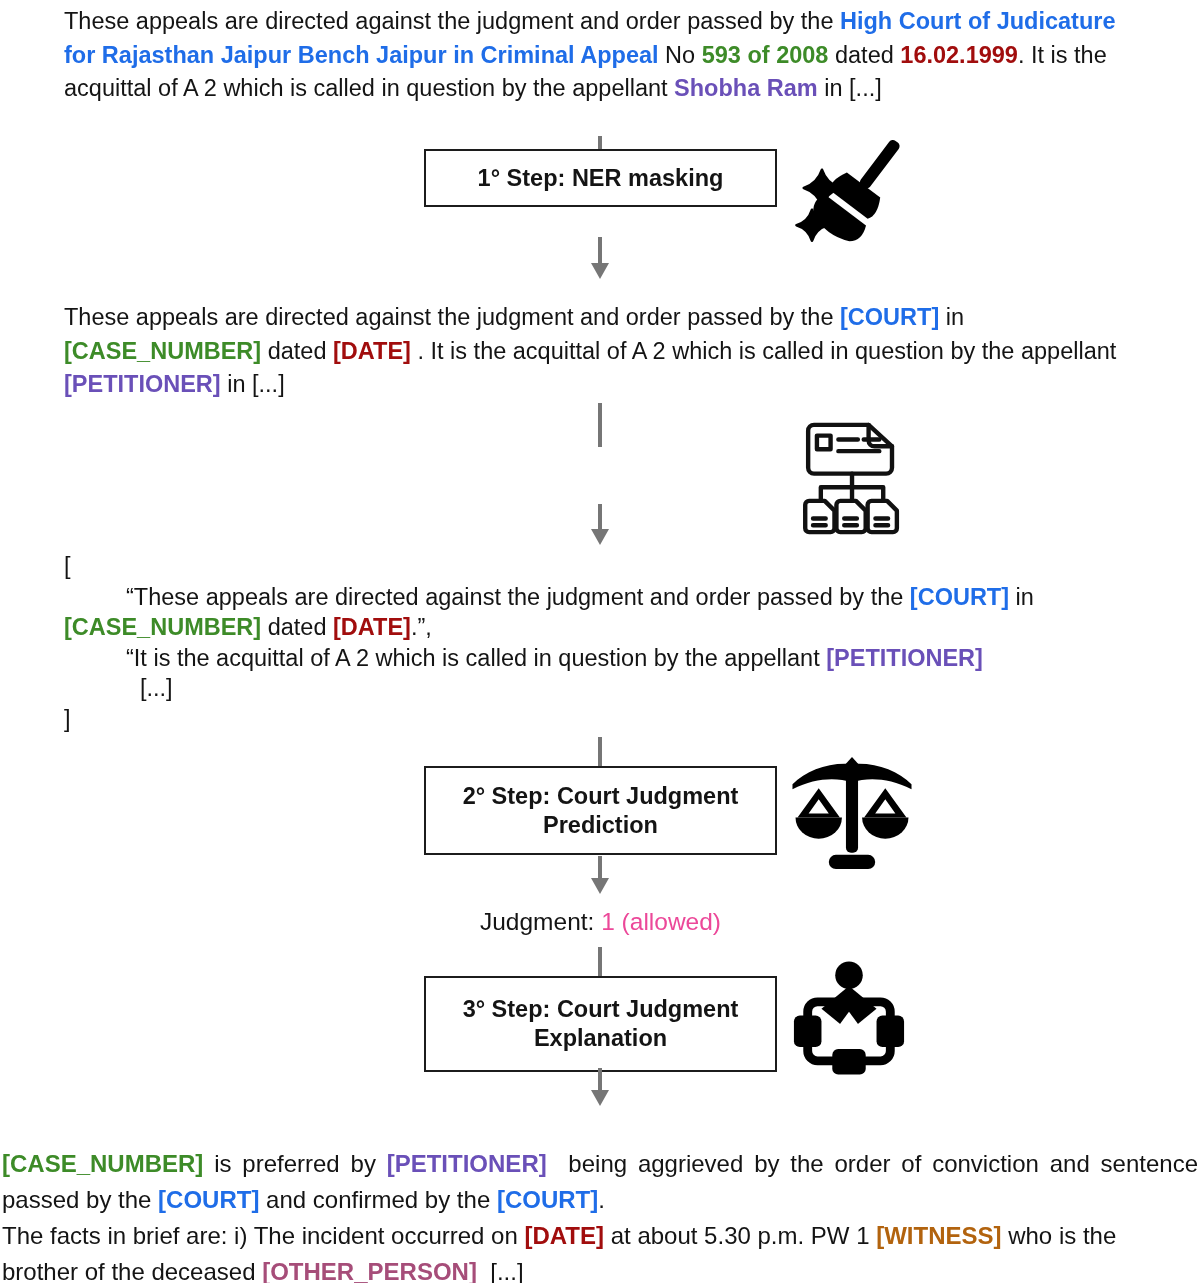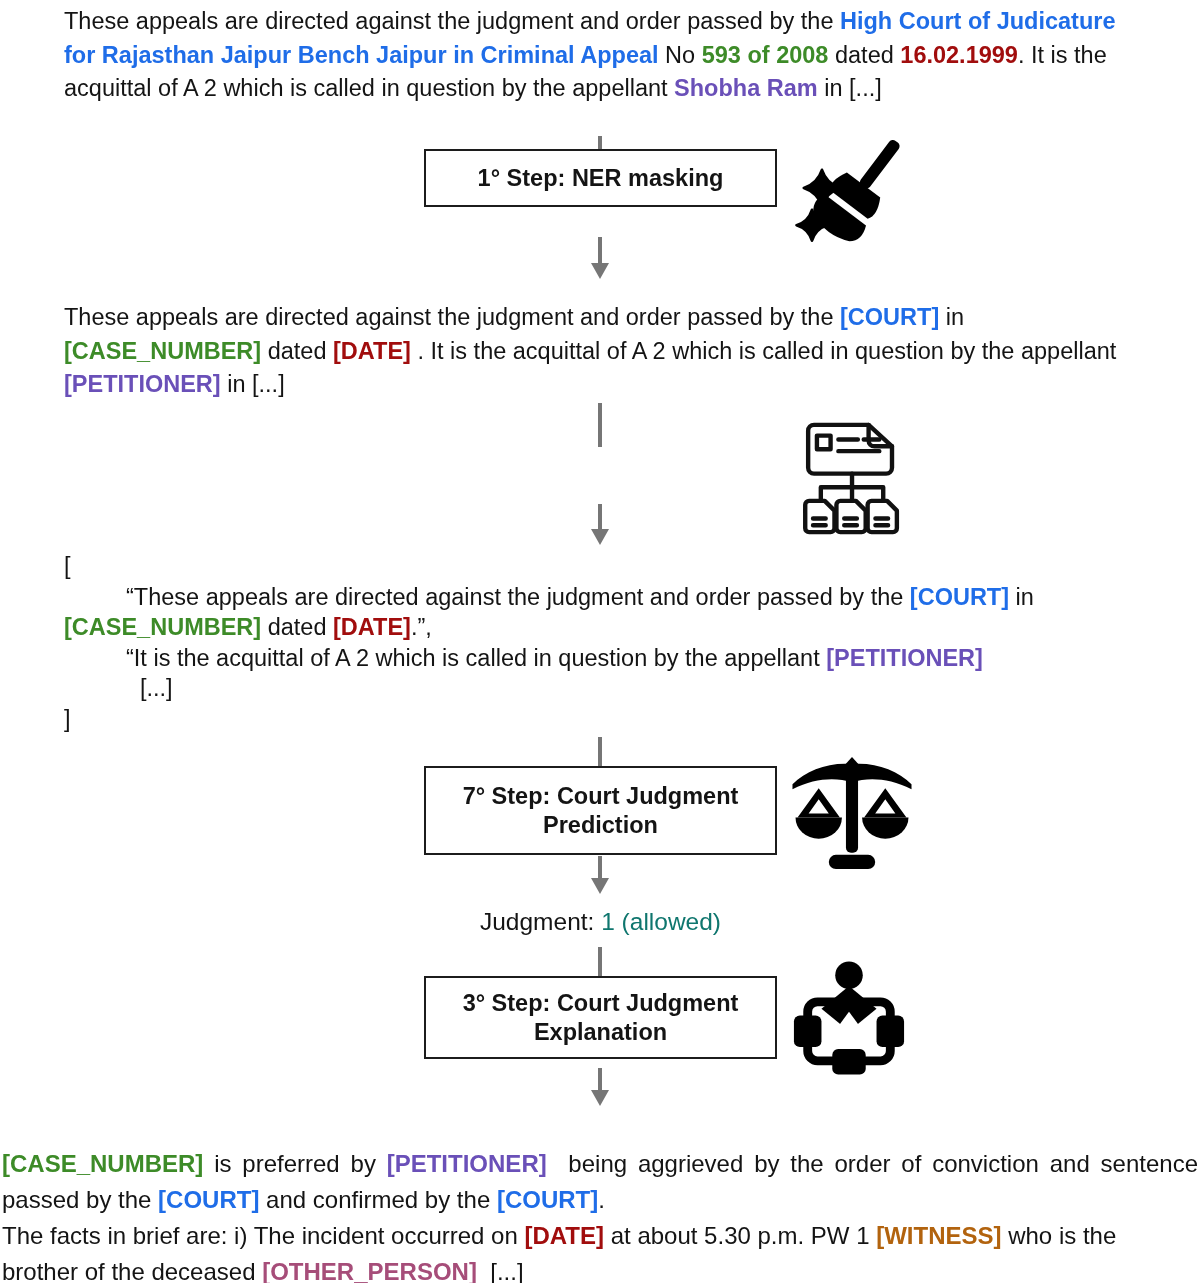--- a/index.html
+++ b/index.html
@@ -14,21 +14,21 @@
   .lst{white-space:pre-wrap;}
   .ind{padding-left:62px;}
   .ind2{padding-left:76px;}
 
   .stepbox{position:absolute;left:424px;width:353px;border:2.5px solid #1c1c1c;background:#fff;
            display:flex;align-items:center;justify-content:center;text-align:center;
            font-weight:bold;font-size:23.5px;line-height:29px;box-sizing:border-box;padding:0 18px;}
   #box1{top:149px;height:58px;text-align:right;}
   #box2{top:447px;height:56px;}
   #box3{top:766px;height:89px;}
-  #box4{top:976px;height:83px;}
+  #box4{top:976px;height:96px;}
 
   .aline{position:absolute;left:598px;width:4px;background:#767676;}
   .ahead{position:absolute;left:591px;width:0;height:0;
          border-left:9px solid transparent;border-right:9px solid transparent;
          border-top:16px solid #767676;}
   #stub1{top:136px;height:13px;}
   #a1{top:237px;height:27px;}  #h1{top:263px;}
   #a2a{top:403px;height:44px;}
   #a2b{top:504px;height:26px;} #h2{top:529px;}
   #a3a{top:737px;height:29px;}
@@ -104,40 +104,40 @@
     <div class="lst"><span>[</span></div>
     <div class="lst ind"><span>“These appeals are directed against the judgment and order passed by the </span><span style="color: rgb(31, 109, 232); font-weight: bold;">[COURT]</span><span> in</span></div>
     <div class="lst"><span style="color: rgb(61, 139, 40); font-weight: bold;">[CASE_NUMBER]</span><span> dated </span><span style="color: rgb(161, 13, 13); font-weight: bold;">[DATE]</span><span>.”,</span></div>
     <div class="lst ind"><span>“It is the acquittal of A 2 which is called in question by the appellant </span><span style="color: rgb(106, 80, 184); font-weight: bold;">[PETITIONER]</span></div>
     <div class="lst ind2"><span>[...]</span></div>
     <div class="lst"><span>]</span></div>
   </div>
 
   <div id="a3a" class="aline"></div>
   <div id="box3" class="stepbox">
-    <span>7° Step: Court Judgment Prediction</span>
+    <span>2° Step: Court Judgment Prediction</span>
   </div>
 
   <div id="icon-scales" class="icon">
     <svg viewBox="0 0 130 115" width="132" height="116" fill="#000">
       <path d="M65,0 l9,10 h-18 z"></path>
       <path d="M65,7 C42,5 20,13 6,27 L6,32 C28,21 48,20 65,25 C82,20 102,21 124,32 L124,27 C110,13 88,5 65,7 Z"></path>
       <rect x="59" y="9" width="12" height="86" rx="5"></rect>
       <path d="M32,31 L11,60 H53 Z M32,42 L22,56 H42 Z" fill-rule="evenodd"></path>
       <path d="M9,60 a23,21 0 0 0 46,0 z"></path>
       <path d="M98,31 L77,60 H119 Z M98,42 L88,56 H108 Z" fill-rule="evenodd"></path>
       <path d="M75,60 a23,21 0 0 0 46,0 z"></path>
       <rect x="42" y="97" width="46" height="14" rx="7"></rect>
     </svg>
   </div>
 
   <div id="a3b" class="aline"></div>
   <div id="h3" class="ahead"></div>
 
-  <div id="sentence-result"><span>Judgment: </span><span style="color: #0f766e;">1 (allowed)</span></div>
+  <div id="sentence-result"><span>Judgment: </span><span style="color: #ec4899;">1 (allowed)</span></div>
 
   <div id="a4a" class="aline"></div>
   <div id="box4" class="stepbox">
     <span>3° Step: Court Judgment Explanation</span>
   </div>
 
   <div id="icon-flow" class="icon">
     <svg viewBox="0 0 120 120" width="118" height="119">
       <rect x="18" y="42" width="84" height="60" rx="10" fill="none" stroke="#000" stroke-width="9"></rect>
       <circle cx="60" cy="15" r="14" fill="#000"></circle>

